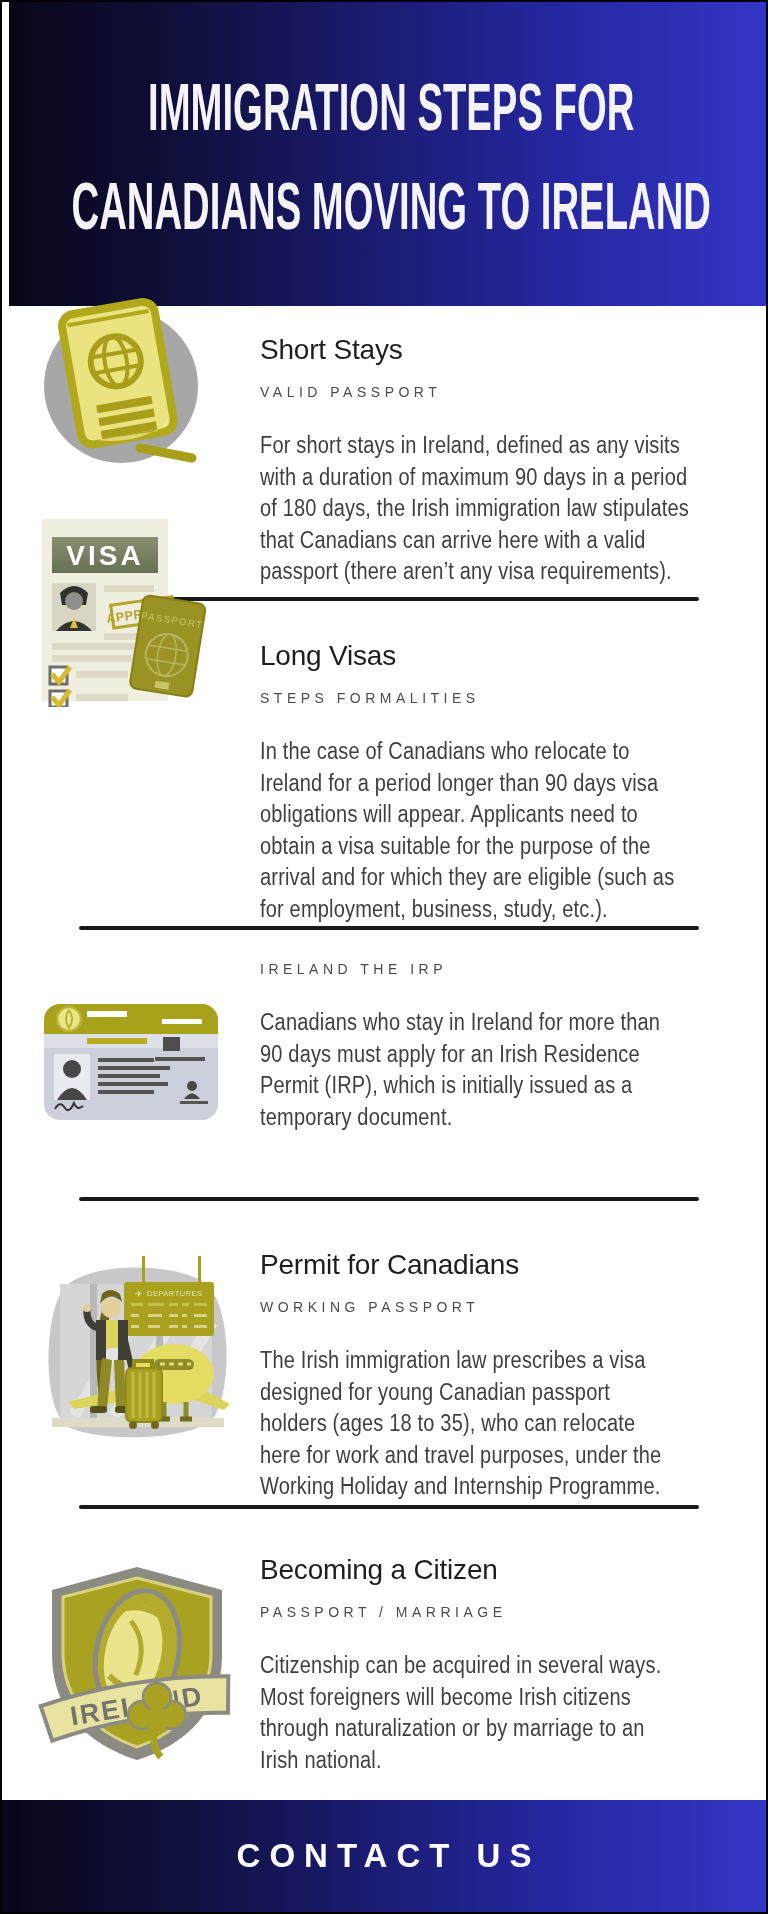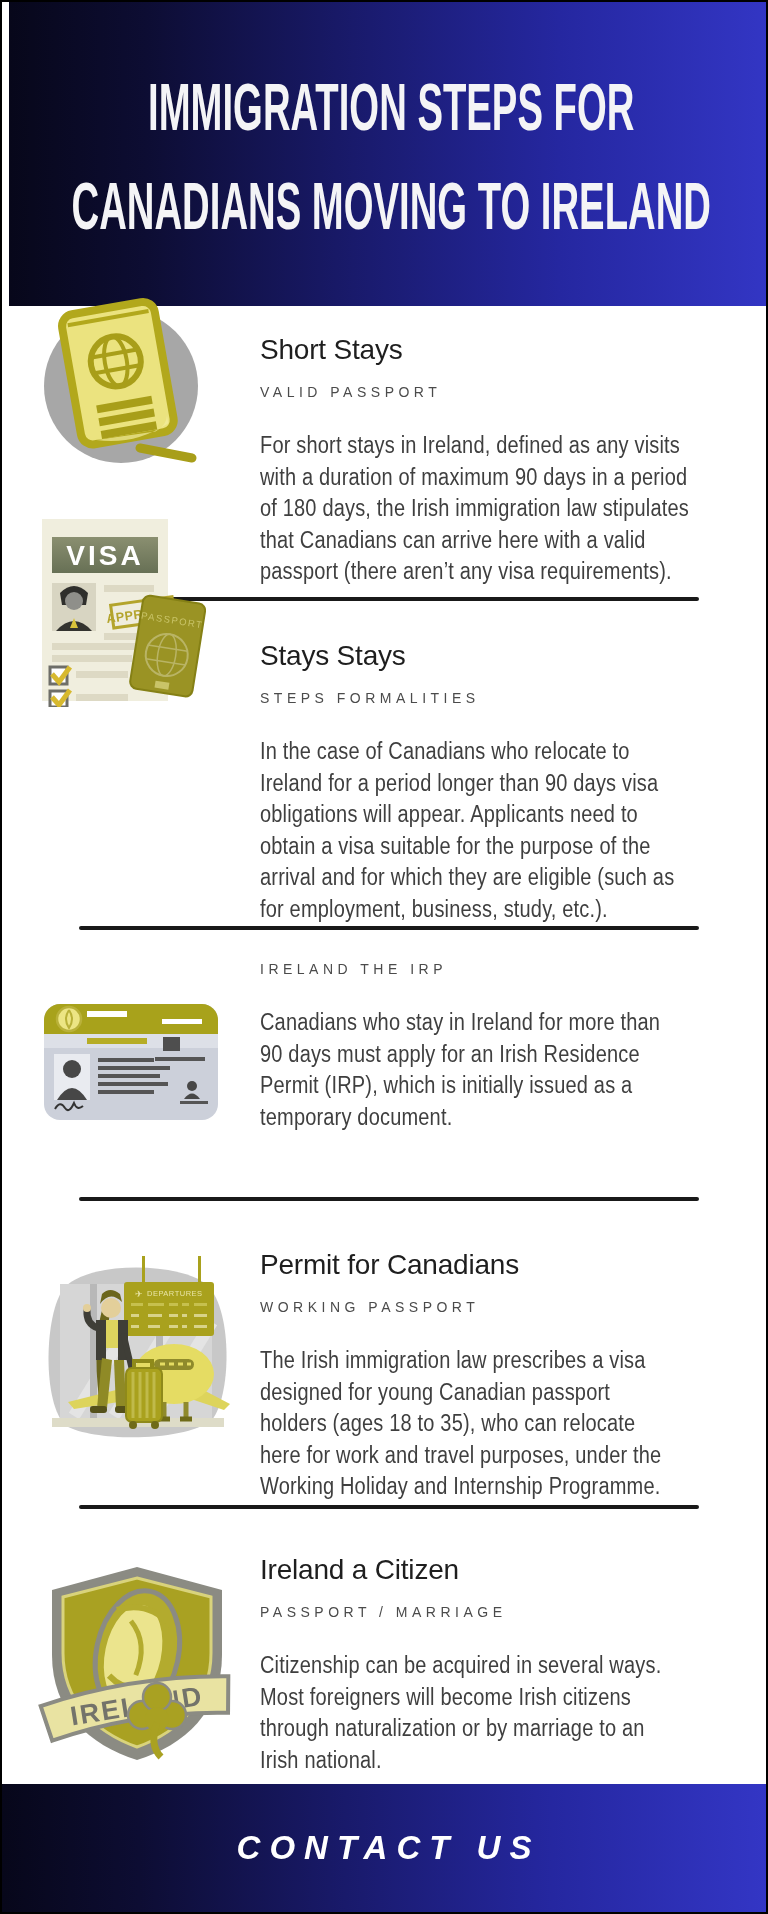--- a/index.html
+++ b/index.html
@@ -7,21 +7,21 @@
     position:relative;width:768px;height:1914px;margin:0 auto;
     background:#ffffff;border:2px solid #000;box-sizing:border-box;
     font-family:"Liberation Sans",sans-serif;overflow:hidden;
   }
   
   .banner{
     position:absolute;left:0;width:764px;
     background:linear-gradient(90deg,#07071a 0%,#0d0d33 18%,#191a6b 45%,#2527a0 72%,#3336c5 100%);
   }
   .banner.header{top:0;height:298px;display:flex;flex-direction:column;justify-content:center;align-items:center;padding-top:6px;margin-left:7px;}
-  .banner.footer{bottom:0;height:128px;display:flex;align-items:center;justify-content:center;font-style:italic;}
+  .banner.footer{bottom:0;height:112px;display:flex;align-items:center;justify-content:center;}
   .title-line{
     display:block;white-space:nowrap;color:#f4f4f6;font-weight:bold;
     font-size:66px;line-height:99px;letter-spacing:0;
     transform:scaleX(0.58);transform-origin:50% 50%;
   }
   .contact{
     color:#ffffff;font-weight:bold;font-size:33px;letter-spacing:9px;
     white-space:nowrap;cursor:pointer;padding-left:9px;
   }
   
@@ -102,21 +102,21 @@
     <g transform="rotate(9 131 132)">
       <rect x="100" y="84" width="63" height="94" rx="7" fill="#9a9324" stroke="#858015" stroke-width="2"></rect>
       <text x="132" y="108" text-anchor="middle" font-size="9.5" fill="#c9c468" letter-spacing="1.5">PASSPORT</text>
       <circle cx="132" cy="140" r="21" fill="none" stroke="#b9b465" stroke-width="2"></circle>
       <ellipse cx="132" cy="140" rx="9" ry="21" fill="none" stroke="#b9b465" stroke-width="1.5"></ellipse>
       <path d="M112,133 h40 M112,147 h40" stroke="#b9b465" stroke-width="1.5"></path>
       <rect x="125" y="167" width="14" height="7" fill="#c9c468"></rect>
     </g>
   </svg>
   <div class="section-text" style="top:628px;">
-    <h3 class="sec-heading">Stays Stays</h3>
+    <h3 class="sec-heading">Long Visas</h3>
     <div class="sec-subtitle">STEPS FORMALITIES</div>
     <p class="sec-body">In the case of Canadians who relocate to
 Ireland for a period longer than 90 days visa
 obligations will appear. Applicants need to
 obtain a visa suitable for the purpose of the
 arrival and for which they are eligible (such as
 for employment, business, study, etc.).</p>
   </div>
   <div class="divider" style="top:924px;"></div>
 
@@ -241,21 +241,21 @@
     </g>
     <g fill="#a9a122" stroke="#8b8b83" stroke-width="2.5">
       <circle cx="104" cy="152" r="14"></circle>
       <circle cx="134" cy="152" r="14"></circle>
       <circle cx="119" cy="134" r="14"></circle>
       <circle cx="119" cy="156" r="12" stroke="none"></circle>
       <path d="M119,160 q-8,22 4,34" fill="none" stroke="#a9a122" stroke-width="7"></path>
     </g>
   </svg>
   <div class="section-text" style="top:1542px;">
-    <h3 class="sec-heading">Ireland a Citizen</h3>
+    <h3 class="sec-heading">Becoming a Citizen</h3>
     <div class="sec-subtitle">PASSPORT / MARRIAGE</div>
     <p class="sec-body">Citizenship can be acquired in several ways.
 Most foreigners will become Irish citizens
 through naturalization or by marriage to an
 Irish national.</p>
   </div>
 
   <div class="banner footer">
     <span class="contact">CONTACT US</span>
   </div>

